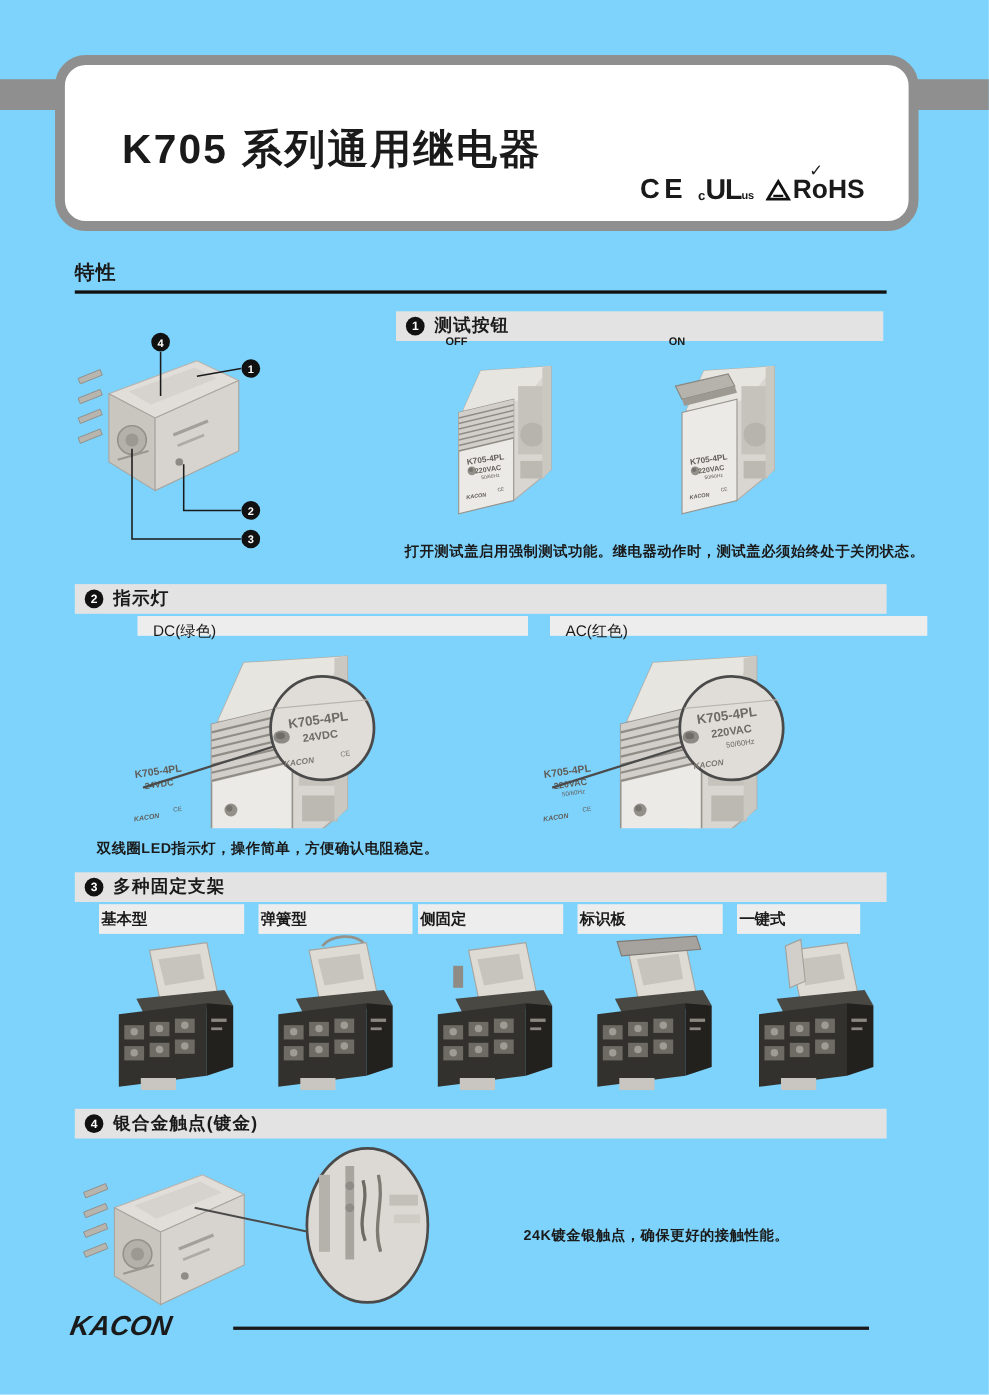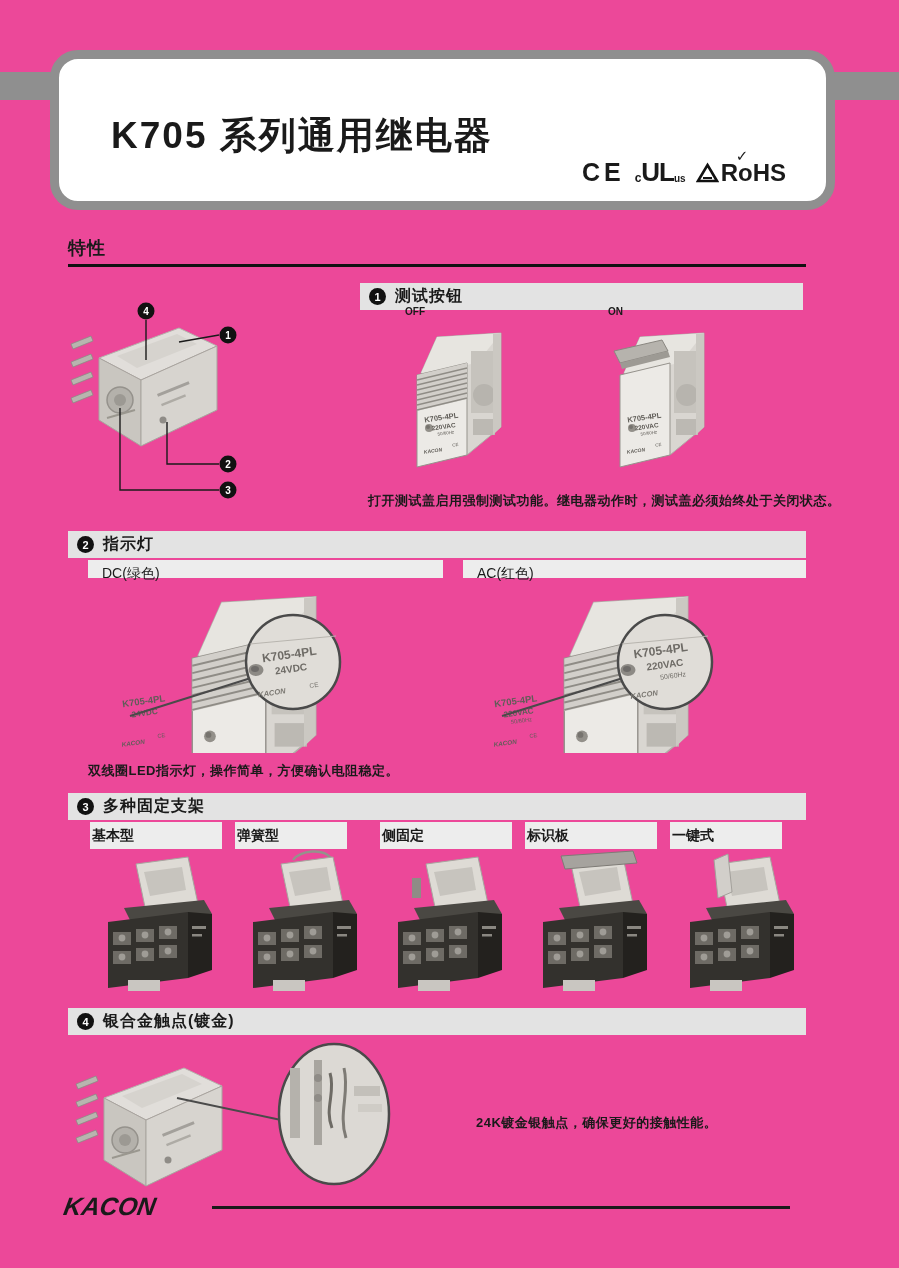--- a/index.html
+++ b/index.html
@@ -1,16 +1,16 @@
 <!DOCTYPE html>
 <html><head>
 <meta charset="utf-8">
 <style>
   html,body{margin:0;padding:0;background:#fff;}
-  .page{position:relative;width:899px;height:1268px;background:#ec4899;overflow:hidden;
+  .page{position:relative;width:899px;height:1268px;background:#7dd3fc;overflow:hidden;
         font-family:"Liberation Sans","DejaVu Sans",sans-serif;color:#1a1a1a;}
   .abs{position:absolute;}
   .top-bar{left:0;top:72px;width:899px;height:28px;background:#8f8f8f;}
   .header-box{left:50px;top:50px;width:785px;height:160px;background:#fff;
               border:9px solid #8f8f8f;border-radius:28px;box-sizing:border-box;}
   .doc-title{position:absolute;left:52px;top:52px;font-size:37px;font-weight:bold;
              letter-spacing:2px;white-space:nowrap;}
   .certs{position:absolute;right:40px;bottom:16px;display:flex;align-items:flex-end;gap:10px;}
   .cert-ce{font-size:25px;font-weight:bold;letter-spacing:4px;line-height:1;}
   .cert-ul{display:flex;align-items:flex-end;line-height:1;}
@@ -24,21 +24,21 @@
   .features-rule{left:68px;top:264px;width:738px;height:3px;background:#111;}
   .sec-header{height:27px;background:#e3e3e3;display:flex;align-items:center;
               gap:9px;padding-left:9px;box-sizing:border-box;}
   .num-badge{width:17px;height:17px;border-radius:50%;background:#111;color:#fff;
              font-size:11px;font-weight:bold;display:flex;align-items:center;
              justify-content:center;flex:0 0 17px;}
   .sec-title{font-size:16px;font-weight:bold;letter-spacing:1px;}
   .state-label{width:110px;text-align:left;font-size:10px;font-weight:bold;}
   .caption{font-size:13px;font-weight:bold;white-space:nowrap;letter-spacing:0.5px;margin-top:12px;}
   .sub-label{height:18px;background:#ededed;line-height:27px;padding-left:14px;
-             font-size:14px;box-sizing:border-box;}
+             font-size:14px;box-sizing:border-box;margin-left:37px;}
   .type-label{height:27px;background:#ededed;line-height:27px;padding-left:2px;
               font-size:14px;font-weight:bold;box-sizing:border-box;}
   .footer-logo{left:64px;top:1192px;font-size:25px;font-weight:bold;font-style:italic;
                transform:skewX(-10deg);letter-spacing:0px;}
   .footer-line{left:212px;top:1206px;width:578px;height:3px;background:#1a1a1a;}
   svg text{font-family:"Liberation Sans","DejaVu Sans",sans-serif;}
 </style>
 </head>
 <body>
 
@@ -251,21 +251,21 @@
     </g>
   </svg>
 
   <div class="abs caption" style="left:88px;top:750px">双线圈LED指示灯，操作简单，方便确认电阻稳定。</div>
 
   <div class="abs sec-header" style="left:68px;top:793px;width:738px">
     <div class="num-badge">3</div>
     <div class="sec-title">多种固定支架</div>
   </div>
   <div class="abs type-label" style="left:90px;top:822px;width:132px">基本型</div>
-  <div class="abs type-label" style="left:235px;top:822px;width:112px">弹簧型</div>
+  <div class="abs type-label" style="left:235px;top:822px;width:140px">弹簧型</div>
   <div class="abs type-label" style="left:380px;top:822px;width:132px">侧固定</div>
   <div class="abs type-label" style="left:525px;top:822px;width:132px">标识板</div>
   <div class="abs type-label" style="left:670px;top:822px;width:112px">一键式</div>
 
   <svg class="abs" style="left:86px;top:850px" width="140" height="155" viewBox="0 0 140 155">
     <use href="#socket"></use>
   </svg>
   <svg class="abs" style="left:231px;top:850px" width="140" height="155" viewBox="0 0 140 155">
     <path d="M62,10 C70,0 92,-2 100,8" stroke="#95928c" stroke-width="2.5" fill="none"></path>
     <use href="#socket"></use>

